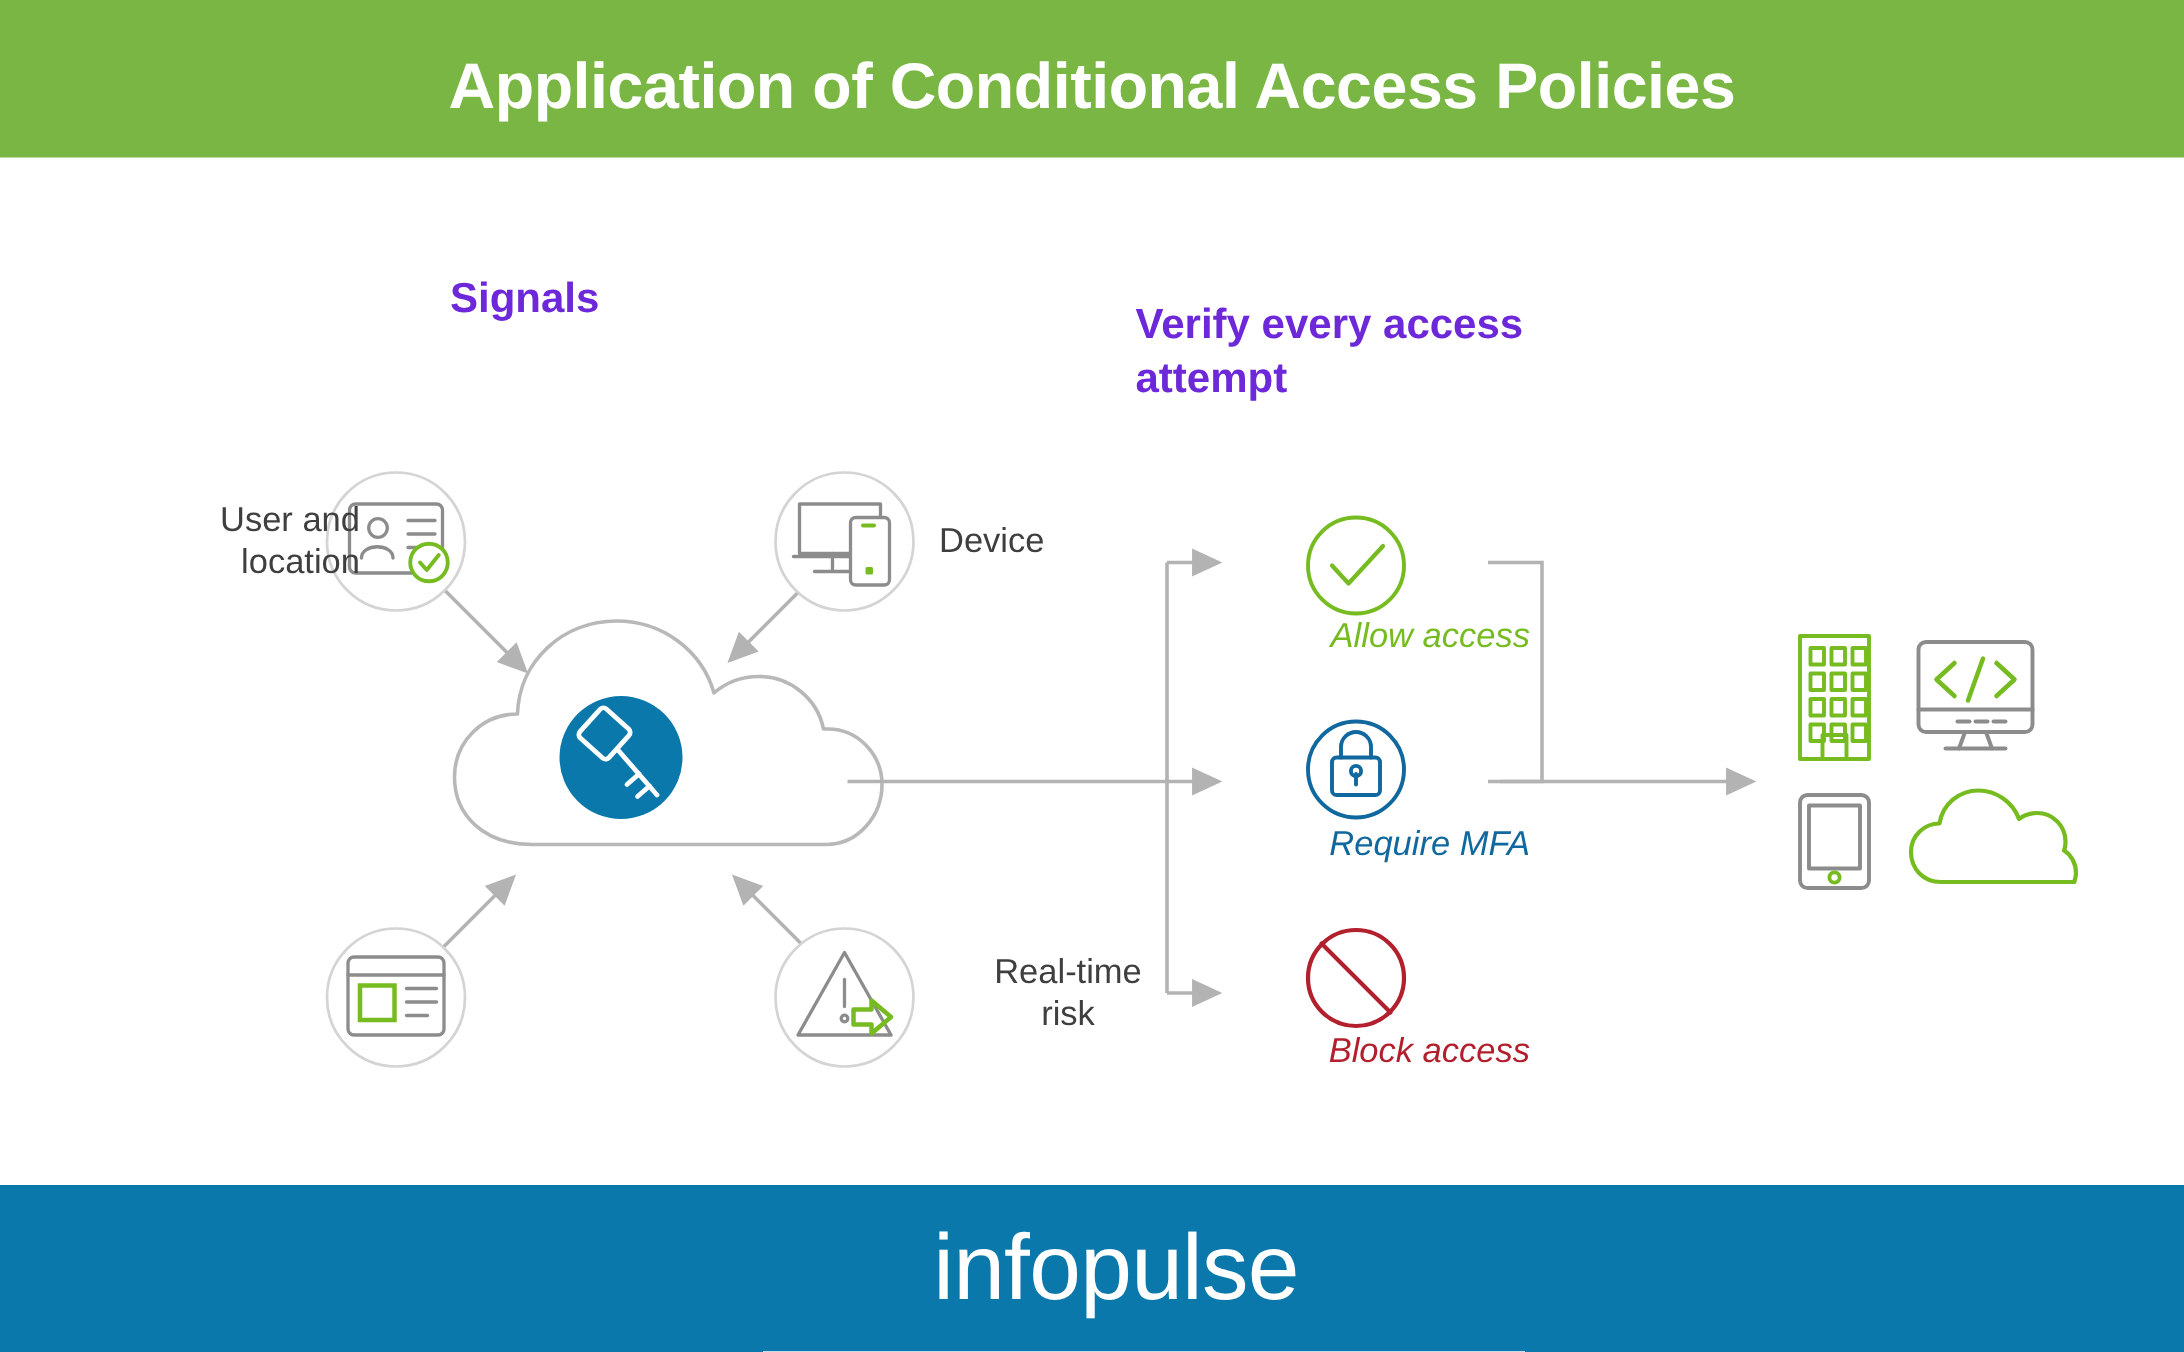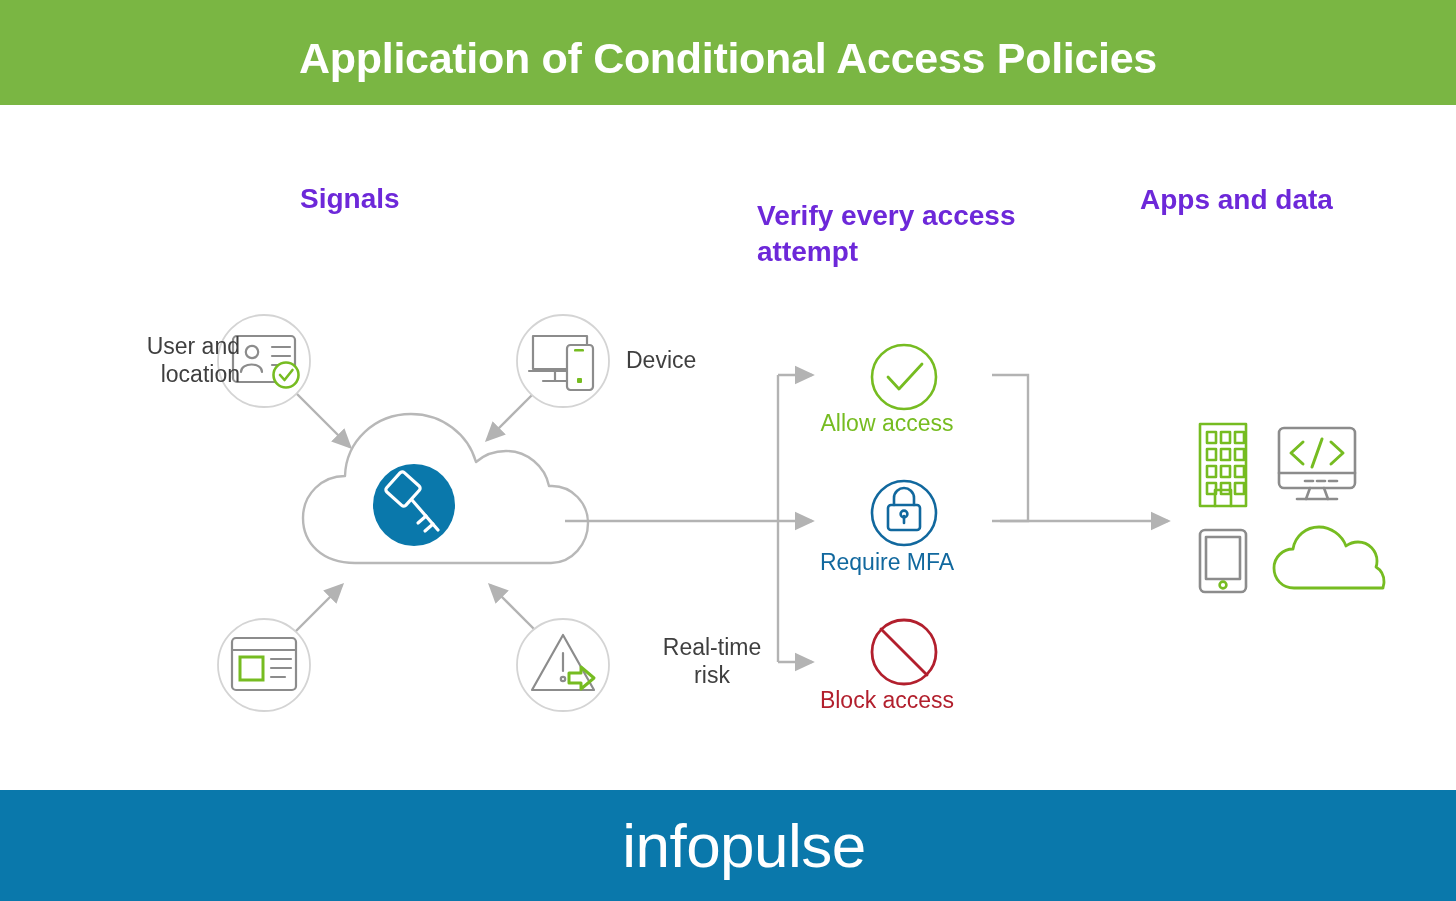--- a/index.html
+++ b/index.html
@@ -92,40 +92,40 @@
   }
   #label-user        { left: 60px;  top: 333px; width: 180px; text-align: right; }
   #label-device      { left: 626px; top: 347px; width: 180px; text-align: left; }
   #label-application { left: 10px;  top: 648px; width: 210px; text-align: right; }
   #label-risk        { left: 627px; top: 634px; width: 170px; text-align: center; }
 
   
   .decision-label {
     position: absolute;
     font-size: 23px;
-    text-align: center;
+    text-align: right;
     width: 300px;
-    left: 737px;
+    left: 720px;
+    font-style: italic;
   }
   #label-allow   { top: 410px; color: #76bc21; }
   #label-mfa     { top: 549px; color: #11689e; }
   #label-block   { top: 687px; color: #b21f2d; }
 </style>
 </head>
 <body>
 
 <div class="page">
 
   <div class="header-band">
     <div class="header-title">Application of Conditional Access Policies</div>
   </div>
 
   <div class="col-heading" id="heading-signals">Signals</div>
   <div class="col-heading" id="heading-verify">Verify every access attempt</div>
-  <div class="col-heading" id="heading-apps">Apps and data</div>
 
   <svg class="svg-layer" width="1456" height="901" viewBox="0 0 1456 901" aria-hidden="true">
 
     <defs>
       <marker id="arrowGray" markerWidth="9" markerHeight="9" refX="7.2" refY="4.5" orient="auto" markerUnits="strokeWidth">
         <path d="M0,0.6 L8.4,4.5 L0,8.4 z" fill="#b3b3b3"></path>
       </marker>
     </defs>
 
     <g>

